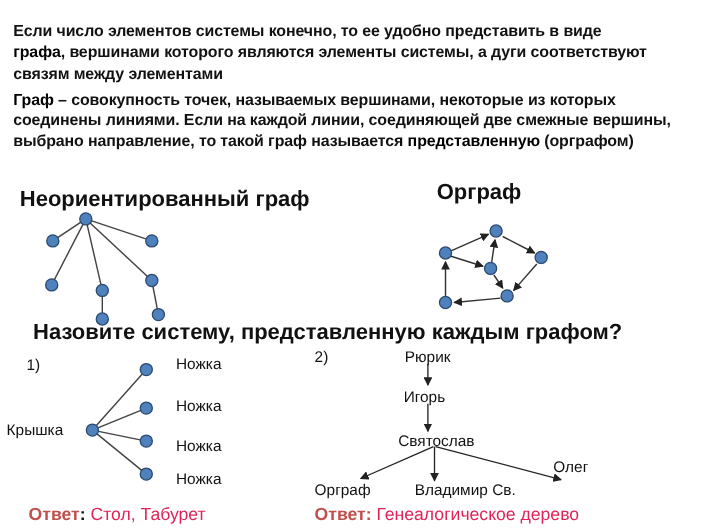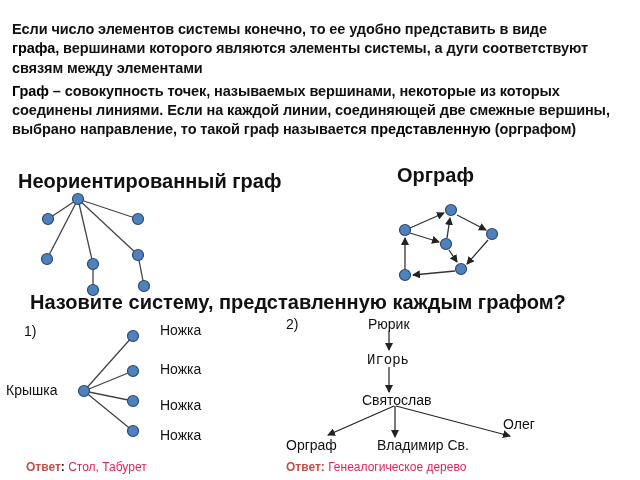--- a/index.html
+++ b/index.html
@@ -10,21 +10,21 @@
     .intro {
       position: absolute; left: 8px; top: 16px; width: 628px;
       font-size: 14.5px; font-weight: bold; line-height: 19.3px; letter-spacing: -0.1px;
     }
     .intro p { margin: 4px; }
     .red { color: #000000; }
     .abs { position: absolute; white-space: nowrap; }
     .heading { font-size: 20px; font-weight: bold; }
     .label { font-size: 14px; font-weight: normal; color: #111; }
     svg.graph { position: absolute; left: 0; top: 0; }
-    .answer { font-size: 12px; }
+    .answer { font-size: 16px; }
     .answer .ans-key { color: #C0504D; font-weight: bold; }
     .answer .colon { color: #111; font-weight: bold; }
     .answer .ans-val { color: #E0245A; }
   </style>
 </head>
 <body>
 
 <div class="intro">
   <p><span>Если число элементов системы конечно, то ее удобно представить в виде</span><br><span class="red">графа</span><span>, вершинами которого являются элементы системы, а дуги соответствуют связям между элементами</span></p>
   <p><span class="red">Граф</span><span> – совокупность точек, называемых вершинами, некоторые из которых соединены линиями. Если на каждой линии, соединяющей  две смежные вершины, выбрано направление, то такой граф называется </span><span class="red">представленную</span><span> (орграфом)</span></p>
@@ -105,20 +105,20 @@
 
 <div class="abs label" style="left:24px; top:323px;">1)</div>
 <div class="abs label" style="left:6px; top:382px;">Крышка</div>
 <div class="abs label" style="left:160px; top:322px;">Ножка</div>
 <div class="abs label" style="left:160px; top:361px;">Ножка</div>
 <div class="abs label" style="left:160px; top:397px;">Ножка</div>
 <div class="abs label" style="left:160px; top:427px;">Ножка</div>
 
 <div class="abs label" style="left:286px; top:316px;">2)</div>
 <div class="abs label" style="left:368px; top:316px;">Рюрик</div>
-<div class="abs label" style="left:367px; top:352px;font-family:Liberation Mono, monospace;">Игорь</div>
+<div class="abs label" style="left:367px; top:352px;">Игорь</div>
 <div class="abs label" style="left:362px; top:392px;">Святослав</div>
 <div class="abs label" style="left:286px; top:437px;">Орграф</div>
 <div class="abs label" style="left:377px; top:437px;">Владимир Св.</div>
 <div class="abs label" style="left:503px; top:416px;">Олег</div>
 
 <div class="abs answer" style="left:26px; top:460px;"><span class="ans-key">Ответ</span><span class="colon">:</span><span class="ans-val"> Стол, Табурет</span></div>
 <div class="abs answer" style="left:286px; top:460px;"><span class="ans-key">Ответ:</span><span class="ans-val"> Генеалогическое дерево</span></div>
 
 </body></html>

